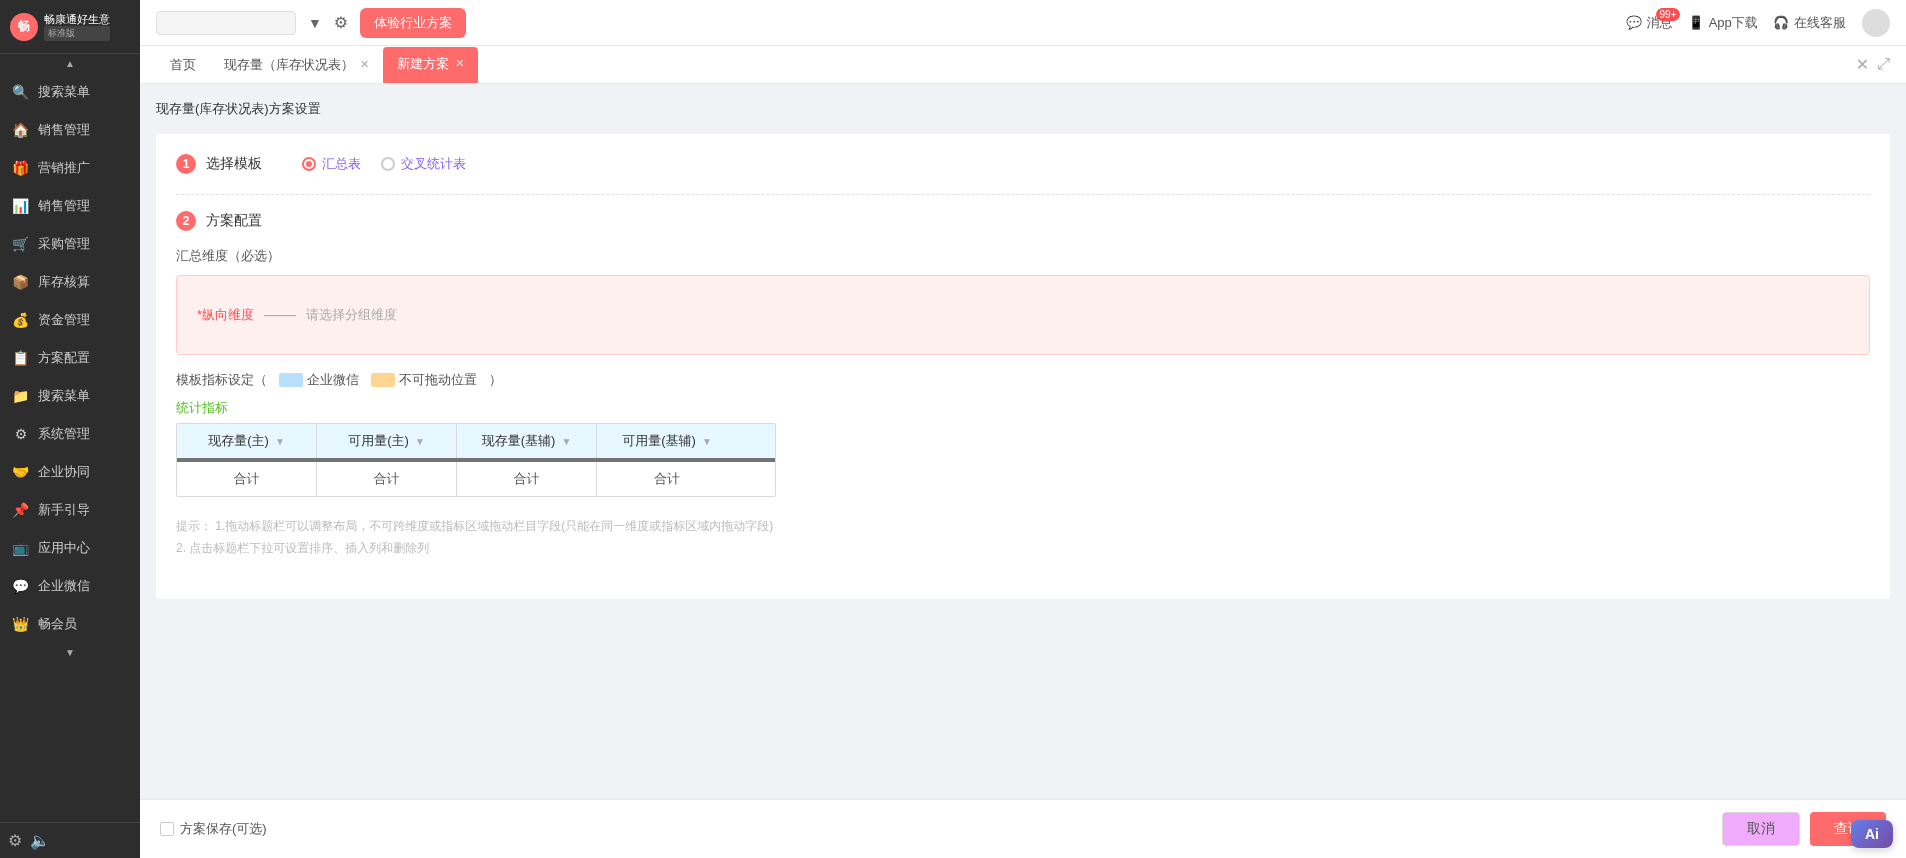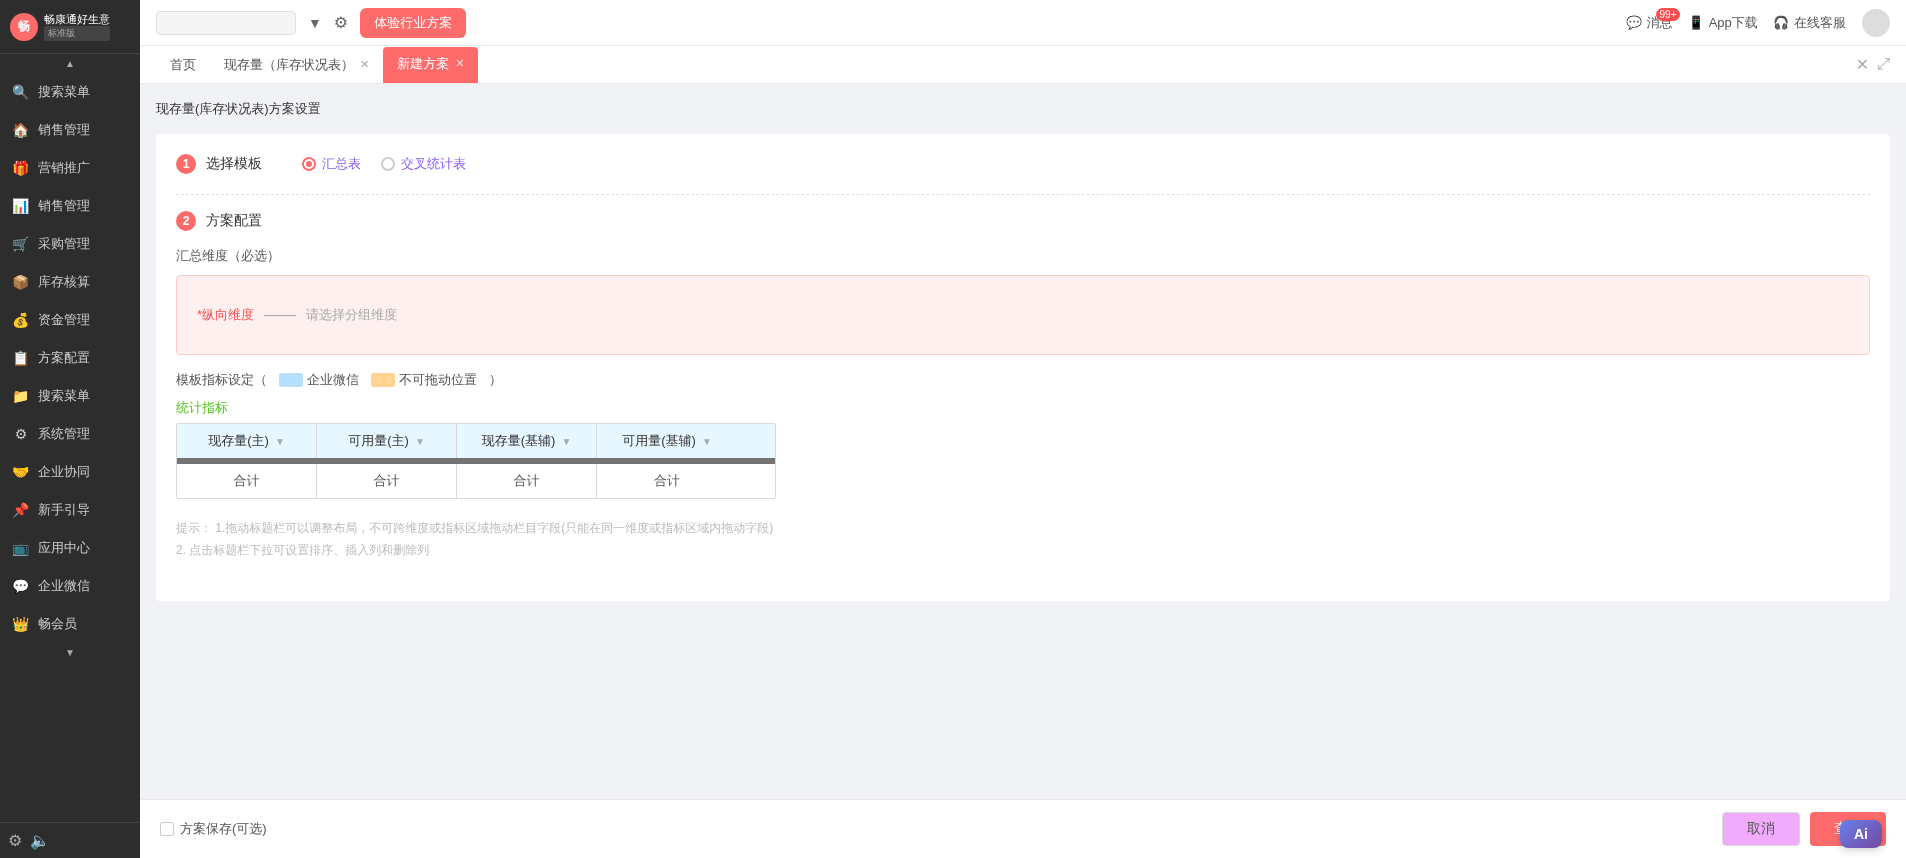--- a/index.html
+++ b/index.html
@@ -373,21 +373,21 @@
       min-width: 140px;
       justify-content: center;
     }
     .stats-col-header:last-child { border-right: none; }
     .stats-col-header .chevron {
       color: #aaa;
       font-size: 10px;
     }
     .stats-table-row {
       display: flex;
-      border-top: 6px solid #737373;
+      border-top: 4px solid #737373;
       background: white;
     }
     .stats-col-cell {
       padding: 8px 16px;
       font-size: 13px;
       color: #555;
       border-right: 1px solid #d9d9d9;
       min-width: 140px;
       text-align: center;
     }
@@ -446,21 +446,21 @@
       background: #ff6b6b;
       color: white;
       cursor: pointer;
       font-size: 14px;
     }
 
     
     .ai-float {
       position: fixed;
       bottom: 10px;
-      right: 24px;
+      right: 13px;
       background: linear-gradient(135deg, #667eea, #764ba2);
       color: white;
       border-radius: 8px;
       padding: 6px 14px;
       font-size: 14px;
       font-weight: bold;
       cursor: pointer;
       box-shadow: 0 2px 8px rgba(0,0,0,0.2);
     }
 

